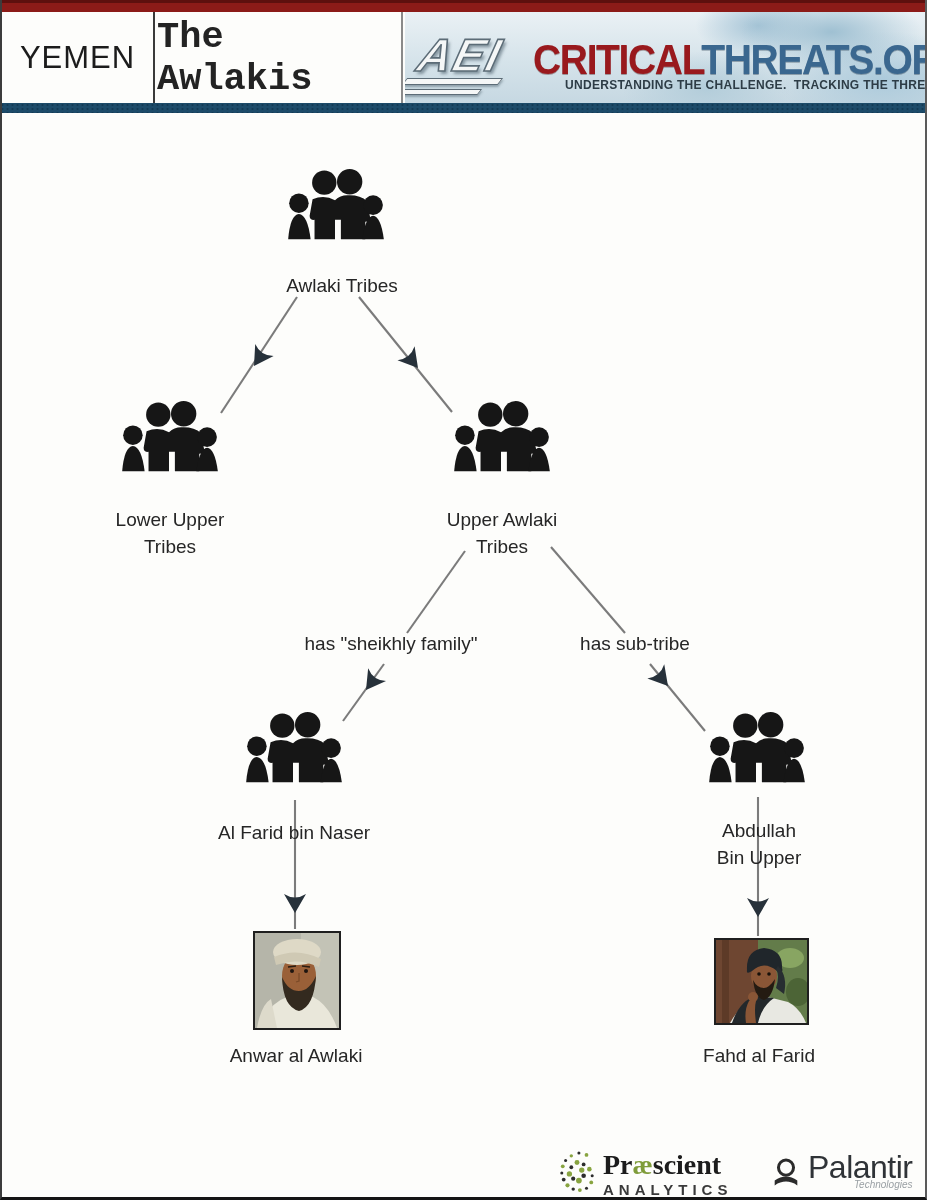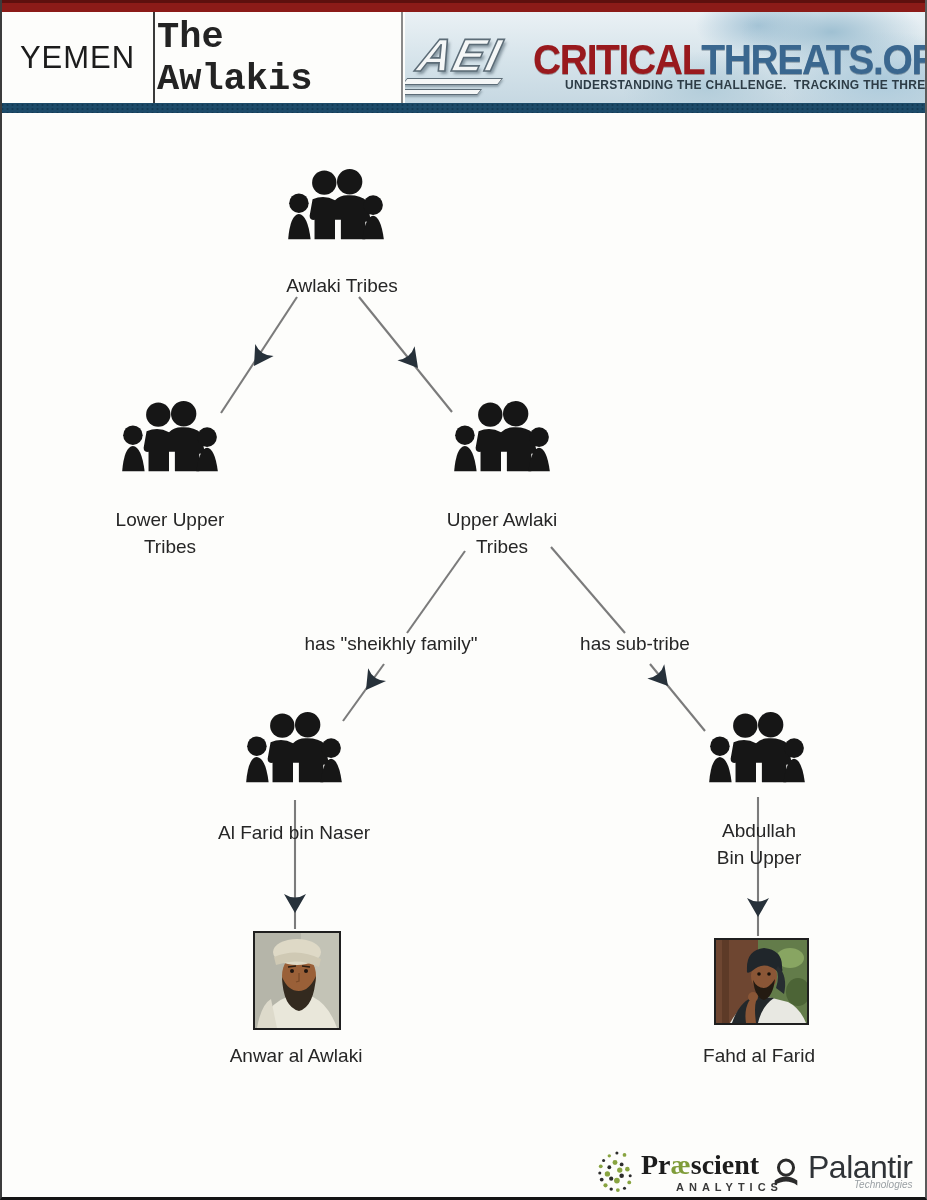--- a/index.html
+++ b/index.html
@@ -47,25 +47,25 @@
   .node-icon { position:absolute; width:108px; height:82px; z-index:2; }
   .node-icon svg { width:100%; height:100%; }
   .nlabel { position:absolute; transform:translateX(-50%); text-align:center; font-size:19px; line-height:27px;
             color:#262626; white-space:pre; z-index:3; }
   .elabel { position:absolute; transform:translateX(-50%); text-align:center; font-size:19px;
             color:#262626; white-space:pre; z-index:3; }
   .portrait { position:absolute; border:2px solid #1f1f1f; z-index:2; background:#9a9a90; }
   .portrait svg { display:block; }
 
   
-  .praescient { position:absolute; left:594px; top:1150px; display:flex; gap:7px; align-items:flex-start; z-index:3; }
+  .praescient { position:absolute; left:556px; top:1150px; display:flex; gap:7px; align-items:flex-start; z-index:3; }
   .praescient .ptxt { display:flex; flex-direction:column; }
   .praescient .pname { font-family:"Liberation Serif",serif; font-weight:bold; font-size:28px; color:#1c1c1c; line-height:30px; }
   .praescient .pname .ae { color:#7f9c3a; }
-  .praescient .psub { font-size:11px; font-weight:bold; letter-spacing:5px; color:#3a3a3a; margin-top:1px;margin-left:35px; }
+  .praescient .psub { font-size:15px; font-weight:bold; letter-spacing:5px; color:#3a3a3a; margin-top:1px; }
   .palantir { position:absolute; left:770px; top:1151px; display:flex; gap:8px; align-items:flex-end; z-index:3; }
   .palantir .ptxt { display:flex; flex-direction:column; align-items:flex-end; }
   .palantir .pname { font-size:32px; color:#2f3337; line-height:32px; letter-spacing:-.5px; }
   .palantir .psub { font-size:10px; font-style:italic; color:#9aa0a4; margin-top:-4px; }
 </style>
 </head>
 <body>
 
 <div class="page">
 

